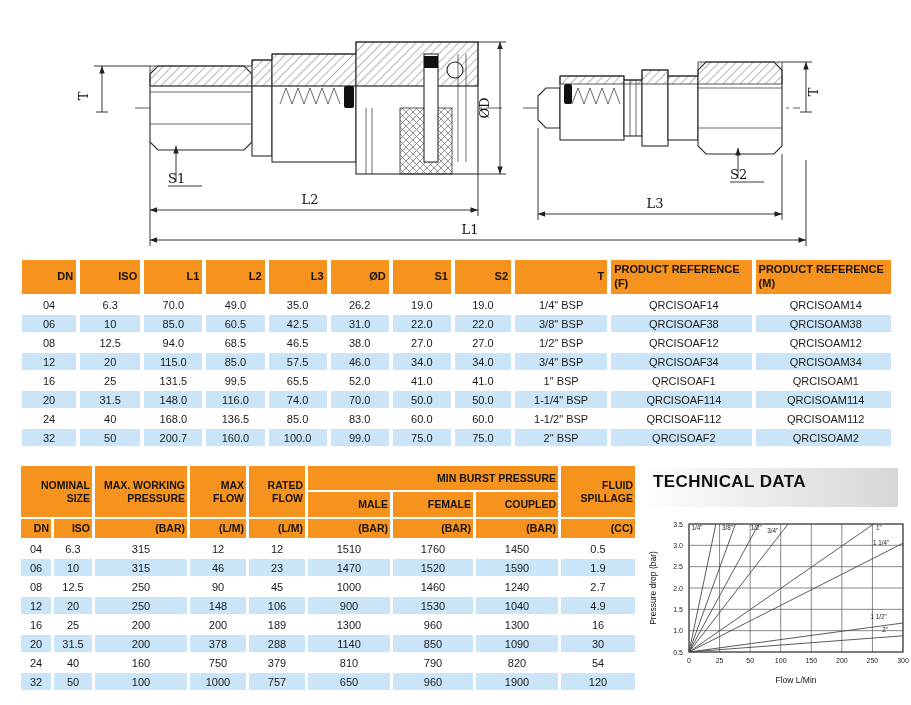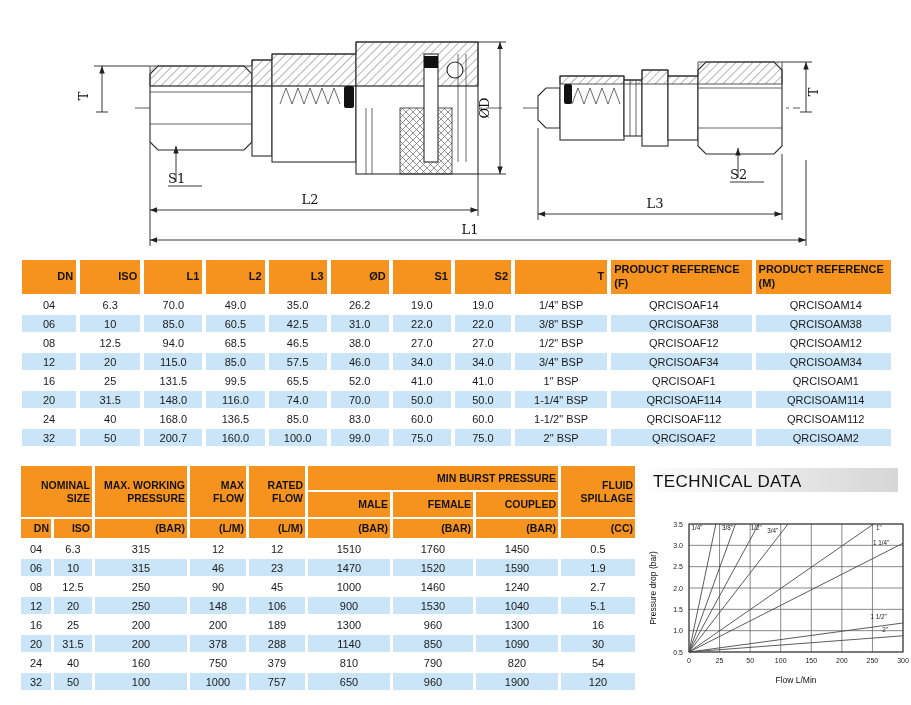--- a/index.html
+++ b/index.html
@@ -18,22 +18,22 @@
   #dim-table td { font-size:11px; height:17px; padding:0 2px; }
   #dim-table td:nth-child(10), #dim-table td:nth-child(11) { text-align:center; padding-left:7px; }
 
   #perf-table { position:absolute; left:18px; top:464px; width:620px; border-spacing:3px 2px; }
   #perf-table th { font-size:10.5px; line-height:1.15; padding:1px 2px;margin-top:20px; }
   #perf-table thead tr:nth-child(1) th { height:24px; }
   #perf-table thead tr:nth-child(2) th { height:25px; }
   #perf-table thead tr:nth-child(3) th { height:19px; }
   #perf-table td { font-size:11px; height:17px; padding:0 1px; }
 
-  #tech-heading { position:absolute; left:648px; top:468px; width:250px; height:24px;
-    background:linear-gradient(to right,#fdfdfd,#d6d6d6); font-size:17px; font-weight:normal;
+  #tech-heading { position:absolute; left:648px; top:468px; width:250px; height:39px;
+    background:linear-gradient(to right,#fdfdfd,#d6d6d6); font-size:17px; font-weight:bold;
     color:#111; line-height:27px; padding-left:5px; letter-spacing:0.4px; }
 
   #chart-svg { position:absolute; left:645px; top:502px; }
   .tick { font-size:7px; fill:#222; font-family:"Liberation Sans",sans-serif; }
   .series-label { font-size:6.3px; fill:#222; font-family:"Liberation Sans",sans-serif; }
   .axis-label { font-size:8.5px; fill:#111; font-family:"Liberation Sans",sans-serif; }
 
   #drawing-svg { position:absolute; left:0; top:0; }
   .outline { fill:#fff; stroke:#2a2a2a; stroke-width:1.1; }
   .thin { stroke:#2a2a2a; stroke-width:0.7; fill:none; }
@@ -354,21 +354,21 @@
         </tr>
         <tr class="alt">
           <td>12</td>
           <td>20</td>
           <td>250</td>
           <td>148</td>
           <td>106</td>
           <td>900</td>
           <td>1530</td>
           <td>1040</td>
-          <td>5.1</td>
+          <td>4.9</td>
         </tr>
         <tr>
           <td>16</td>
           <td>25</td>
           <td>200</td>
           <td>200</td>
           <td>189</td>
           <td>1300</td>
           <td>960</td>
           <td>1300</td>

